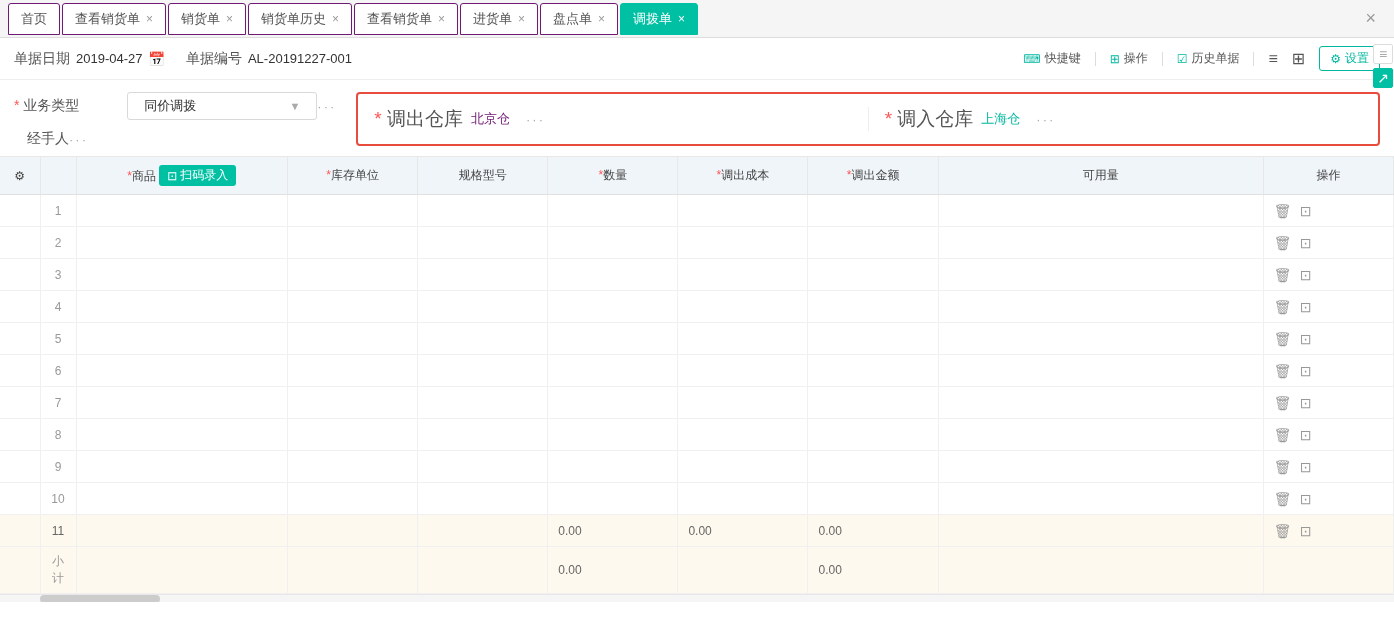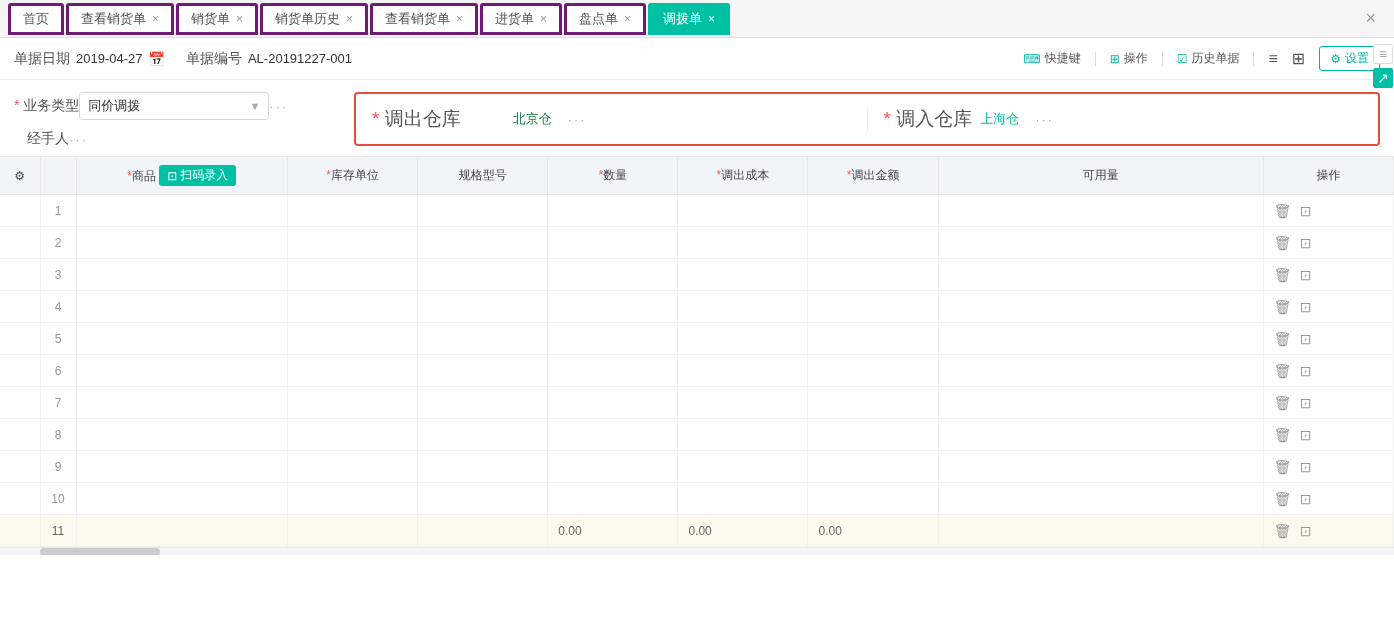--- a/index.html
+++ b/index.html
@@ -15,21 +15,21 @@
       gap: 2px;
     }
     .tab {
       display: flex; align-items: center;
       padding: 0 12px;
       height: 32px;
       cursor: pointer;
       font-size: 13px;
       color: #555;
       background: #fff;
-      border: 3px solid #701a75;
+      border: 1px solid #701a75;
       border-radius: 3px 3px 0 0;
       white-space: nowrap;
       gap: 6px;
       position: relative;
     }
     .tab.active {
       background: #00c0a3;
       color: #fff;
       border-color: #00c0a3;
     }
@@ -93,25 +93,26 @@
     }
     .field-label {
       font-size: 14px; color: #555;
       white-space: nowrap;
     }
     .field-label .required { color: #f55; }
     .field-value {
       display: flex; align-items: center;
       border: 1px solid #d9d9d9;
       border-radius: 3px;
-      padding: 4px 8px;
+      padding: 4px 16px;
       min-width: 200px;
       background: #fff;
       cursor: pointer;
       justify-content: space-between;
+      margin-left: 48px;
     }
     .field-value .arrow { color: #aaa; font-size: 11px; }
     .field-select-placeholder { color: #aaa; }
 
     
     .warehouse-section {
       flex: 1;
       border: 2px solid #e74c3c;
       border-radius: 4px;
       margin-left: 20px;
@@ -313,21 +314,21 @@
       <span style="color:#aaa; cursor:pointer; letter-spacing:2px;">···</span>
     </div>
   </div>
 
   <div class="warehouse-section">
     <div class="wh-field">
       <span class="wh-label">
         <span class="required">*</span>
         <span>调出仓库</span>
       </span>
-      <span class="wh-value" style="color:#15803d; cursor:pointer;margin-left:44px;">北京仓</span>
+      <span class="wh-value" style="color:#701a75; cursor:pointer;">北京仓</span>
       <span class="wh-dots">···</span>
     </div>
     <div class="wh-divider"></div>
     <div class="wh-field">
       <span class="wh-label">
         <span class="required">*</span>
         <span>调入仓库</span>
       </span>
       <span class="wh-value" style="color:#00b8a0; cursor:pointer;">上海仓</span>
       <span class="wh-dots">···</span>
@@ -540,20 +541,32 @@
       <td>0.00</td>
       <td>0.00</td>
       <td></td>
       <td>
         <div class="ops-col">
           <span class="op-icon">🗑</span>
           <span class="op-icon">⊡</span>
         </div>
       </td>
     </tr>
+        <tr class="subtotal-row">
+      <td></td>
+      <td class="row-num" style="color:#999;">小计</td>
+      <td></td>
+      <td></td>
+      <td></td>
+      <td>0.00</td>
+      <td></td>
+      <td>0.00</td>
+      <td></td>
+      <td></td>
+    </tr>
       </tbody>
   </table>
 </div>
 
 <div class="scrollbar-area">
   <div class="scrollbar-thumb"></div>
 </div>
 
 <div class="right-sidebar">
   <div class="sidebar-icon">≡</div>

